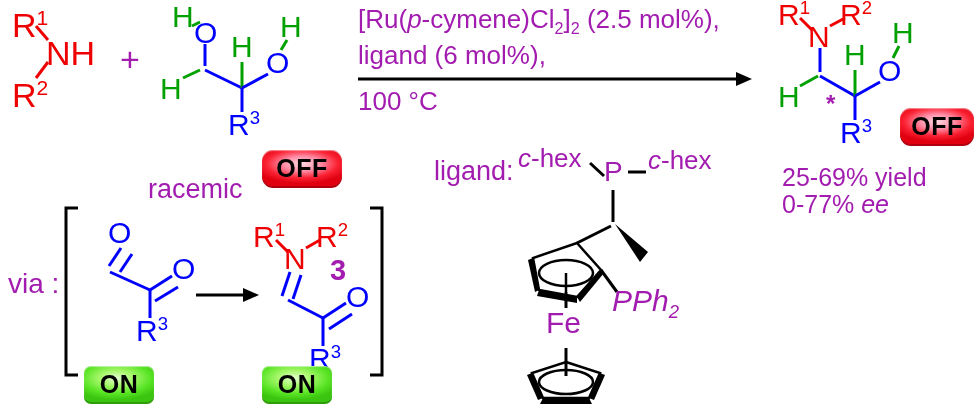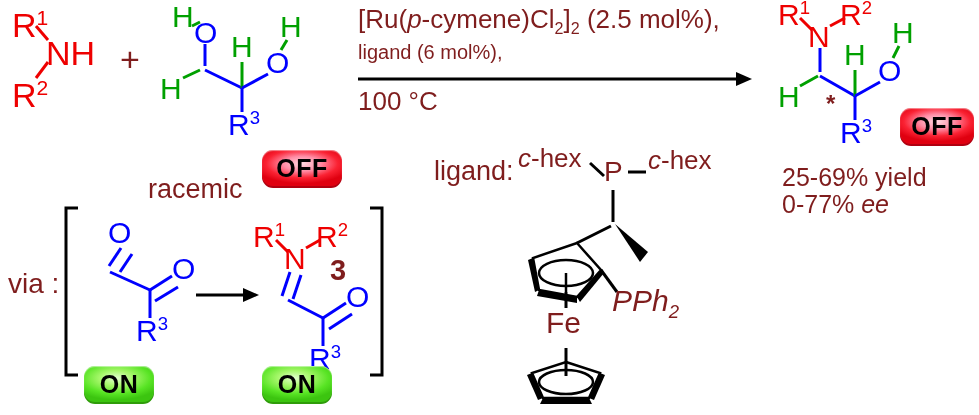--- a/index.html
+++ b/index.html
@@ -3,34 +3,34 @@
 <meta charset="utf-8">
 <style>
   html,body{margin:0;padding:0;background:#fff;}
   body{width:979px;height:415px;position:relative;overflow:hidden;
        font-family:"Liberation Sans",sans-serif;color:#000;}
   .abs{position:absolute;}
   .lbl{white-space:nowrap;line-height:1;}
   .red{color:#ee0000;}
   .blue{color:#0000ff;}
   .green{color:#00a000;}
-  .blk{color:#7f1d1d;}
+  .blk{color:#a21caf;}
   sup{font-size:.62em;vertical-align:super;line-height:0;}
   sub{font-size:.62em;vertical-align:sub;line-height:0;}
   .ital{font-style:italic;}
   .bold{font-weight:bold;}
   svg{position:absolute;left:0;top:0;overflow:visible;}
   .badge{position:absolute;display:flex;align-items:center;justify-content:center;
          font-weight:bold;letter-spacing:.5px;border-radius:11px;}
   .badge-off{background:#f40c18;
     background-image:radial-gradient(ellipse 62% 55% at 50% 38%, #ffd9e2 0%, #ff8ba4 38%, #fa2233 72%, #e00010 100%);
     box-shadow:0 2px 0 #b00010, inset 0 1px 1px rgba(255,255,255,.5);}
   .badge-on{background:#4ee32a;
     background-image:radial-gradient(ellipse 68% 60% at 46% 34%, #e3ffd0 0%, #a6f76a 35%, #58e424 72%, #3cc510 100%);
-    box-shadow:0 2px 0 #2f9c0a, inset 0 1px 1px rgba(255,255,255,.55);}
+    box-shadow:0 2px 0 #2f9c0a, inset 0 1px 1px rgba(255,255,255,.55);border-radius:7px;}
 </style>
 </head>
 <body>
 
 <svg width="979" height="415">
 
   <line x1="48" y1="40" x2="36" y2="26" stroke="#ee0000" stroke-width="3"></line>
   <line x1="48" y1="62" x2="36" y2="78" stroke="#ee0000" stroke-width="3"></line>
 
   <line x1="205" y1="44" x2="205" y2="66" stroke="#0000ff" stroke-width="3"></line>
@@ -142,21 +142,21 @@
 <div class="abs lbl green" style="left:231px;top:32px;font-size:30px;">H</div>
 <div class="abs lbl green" style="left:280px;top:12px;font-size:30px;">H</div>
 <div class="abs lbl blue" style="left:266px;top:48px;font-size:30px;">O</div>
 <div class="abs lbl blue" style="left:228px;top:110px;font-size:30px;"><span>R</span><sup>3</sup></div>
 
 <div class="abs lbl blk" style="left:148px;top:152px;font-size:27px;margin-top:24px;">racemic</div>
 
 <div class="badge badge-off" style="left:262px;top:150px;width:80px;height:36px;font-size:25px;">OFF</div>
 
 <div class="abs lbl blk" style="left:358px;top:6px;font-size:26px;"><span>[Ru(</span><span class="ital">p</span><span>-cymene)Cl</span><sub>2</sub><span>]</span><sub>2</sub><span> (2.5 mol%),</span></div>
-<div class="abs lbl blk" style="left:358px;top:42px;font-size:20px;">ligand (6 mol%),</div>
+<div class="abs lbl blk" style="left:358px;top:42px;font-size:26px;">ligand (6 mol%),</div>
 <div class="abs lbl blk" style="left:358px;top:88px;font-size:26px;text-align:right;">100 °C</div>
 
 <div class="abs lbl red" style="left:778px;top:0px;font-size:30px;"><span>R</span><sup>1</sup></div>
 <div class="abs lbl red" style="left:808px;top:22px;font-size:30px;">N</div>
 <div class="abs lbl red" style="left:840px;top:0px;font-size:30px;"><span>R</span><sup>2</sup></div>
 <div class="abs lbl green" style="left:778px;top:82px;font-size:30px;">H</div>
 <div class="abs lbl green" style="left:844px;top:40px;font-size:30px;">H</div>
 <div class="abs lbl green" style="left:892px;top:18px;font-size:30px;">H</div>
 <div class="abs lbl blue" style="left:878px;top:56px;font-size:30px;">O</div>
 <div class="abs lbl blk bold" style="left:826px;top:92px;font-size:24px;">*</div>

